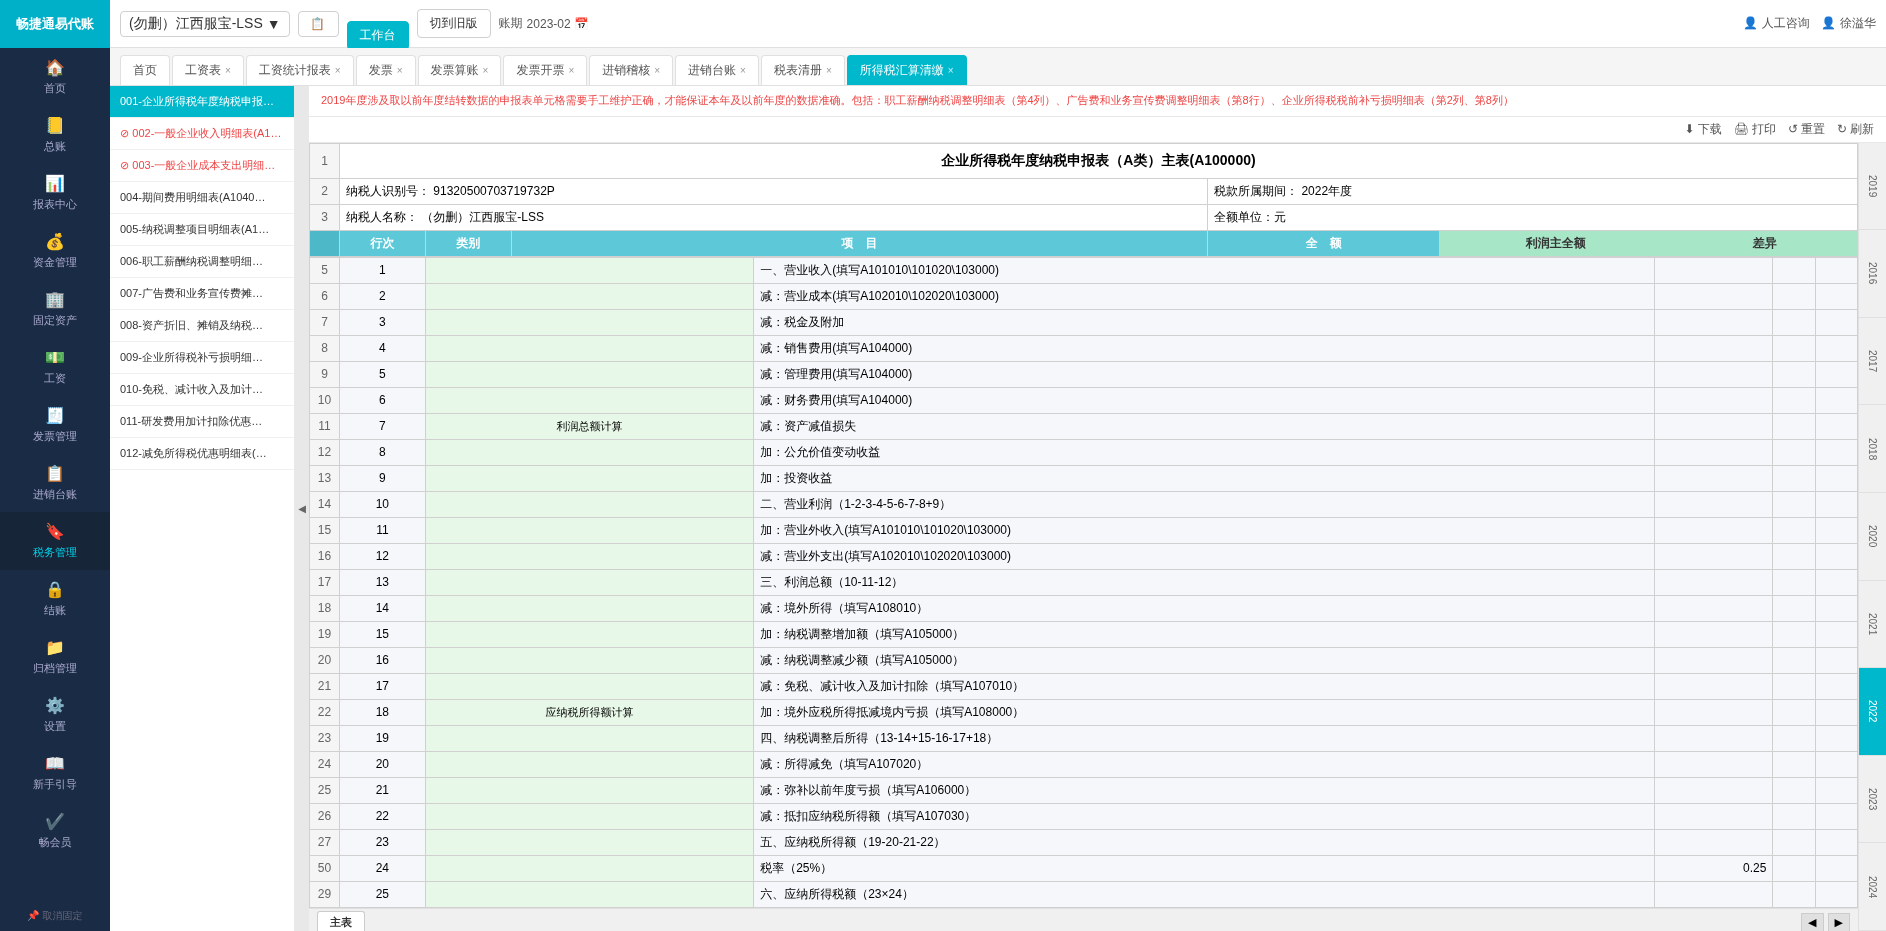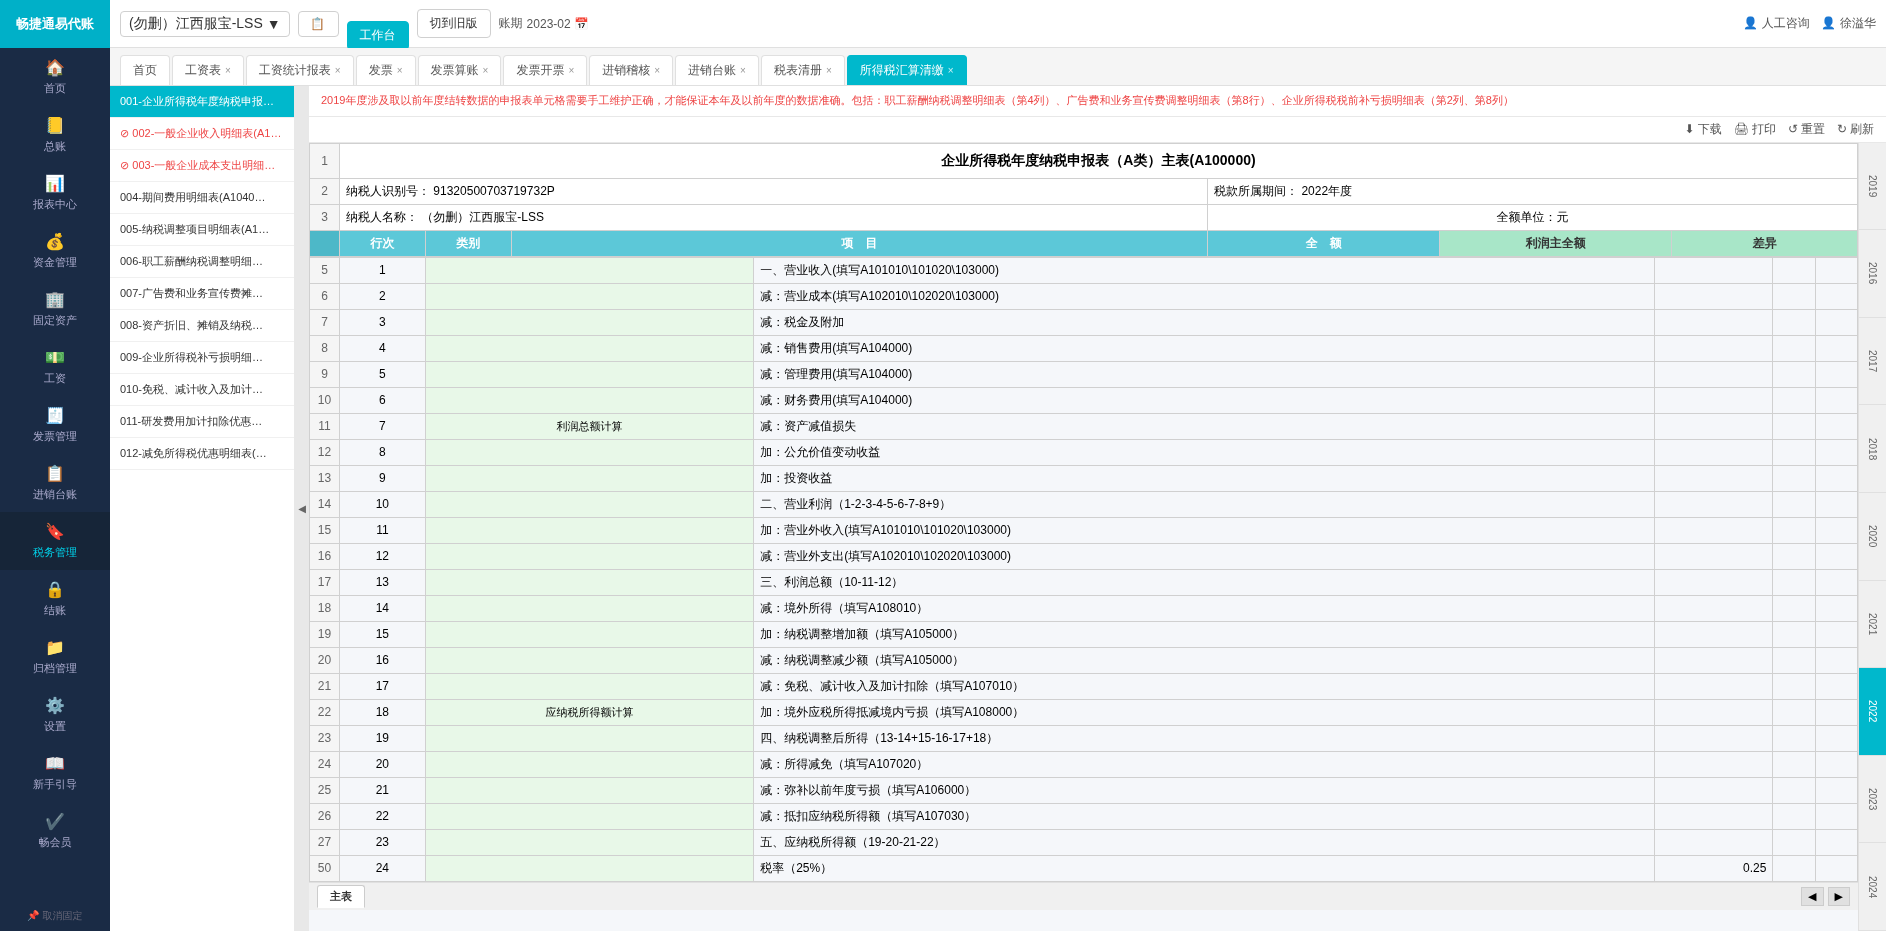--- a/index.html
+++ b/index.html
@@ -314,21 +314,21 @@
                     <span>2022年度</span>
                   </td>
                 </tr>
 
                 <tr>
                   <td class="row-num">3</td>
                   <td colspan="3" class="info-row" style="background:#fff;">
                     <span>纳税人名称：</span>
                     <span>（勿删）江西服宝-LSS</span>
                   </td>
-                  <td colspan="3" class="info-row" style="background:#fff; text-align:center;">全额单位：元</td>
+                  <td colspan="3" class="info-row" style="background:#fff; text-align:left;">全额单位：元</td>
                 </tr>
 
                 <tr>
                   <td class="row-num" style="background:#4db8c8; color:#fff;"></td>
                   <td style="background:#5cc8d8; color:#fff; text-align:center; font-weight:bold;">行次</td>
                   <td style="background:#5cc8d8; color:#fff; text-align:center; font-weight:bold;">类别</td>
                   <td style="background:#5cc8d8; color:#fff; text-align:center; font-weight:bold; min-width:300px;">项　目</td>
                   <td style="background:#5cc8d8; color:#fff; text-align:center; font-weight:bold; min-width:100px;">全　额</td>
                   <td style="background:#a8e6c8; color:#333; text-align:center; font-weight:bold; min-width:100px;">利润主全额</td>
                   <td style="background:#a8e6c8; color:#333; text-align:center; font-weight:bold; min-width:80px;">差异</td>
@@ -547,20 +547,29 @@
                   </tr>
                   <tr>
                     <td class="row-num">50</td>
                     <td style="text-align: center;">24</td>
                     <td style="background: rgb(232, 248, 232); text-align: center; vertical-align: middle; font-size: 11px;"></td>
                     <td>税率（25%）</td>
                     <td style="text-align: right;">0.25</td>
                     <td style="text-align: right;"></td>
                     <td style="text-align: right;"></td>
                   </tr>
+                  <tr>
+                    <td class="row-num">29</td>
+                    <td style="text-align: center;">25</td>
+                    <td style="background: rgb(232, 248, 232); text-align: center; vertical-align: middle; font-size: 11px;"></td>
+                    <td>六、应纳所得税额（23×24）</td>
+                    <td style="text-align: right;"></td>
+                    <td style="text-align: right;"></td>
+                    <td style="text-align: right;"></td>
+                  </tr>
                 </tbody>
             </table>
 
             <div class="bottom-tabs">
               <div class="bottom-tab active">主表</div>
               <div class="bottom-nav">
                 <button class="bottom-nav-btn">◀</button>
                 <button class="bottom-nav-btn">▶</button>
               </div>
             </div>

